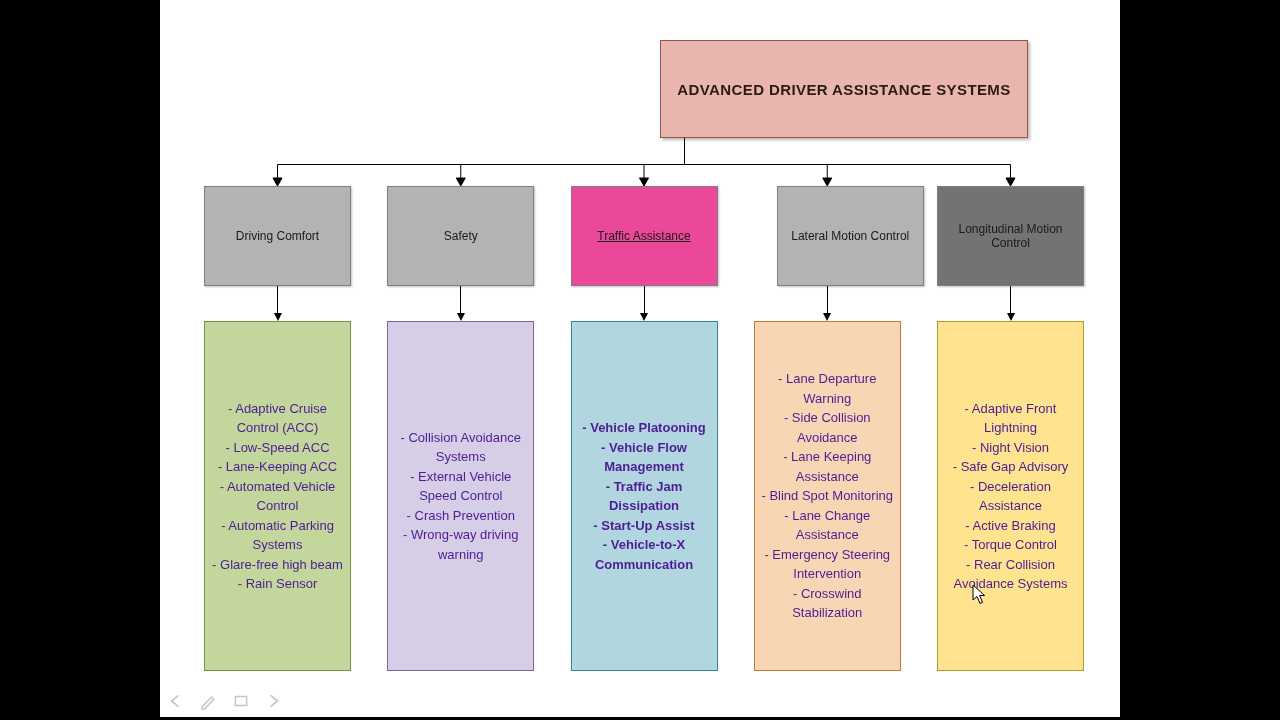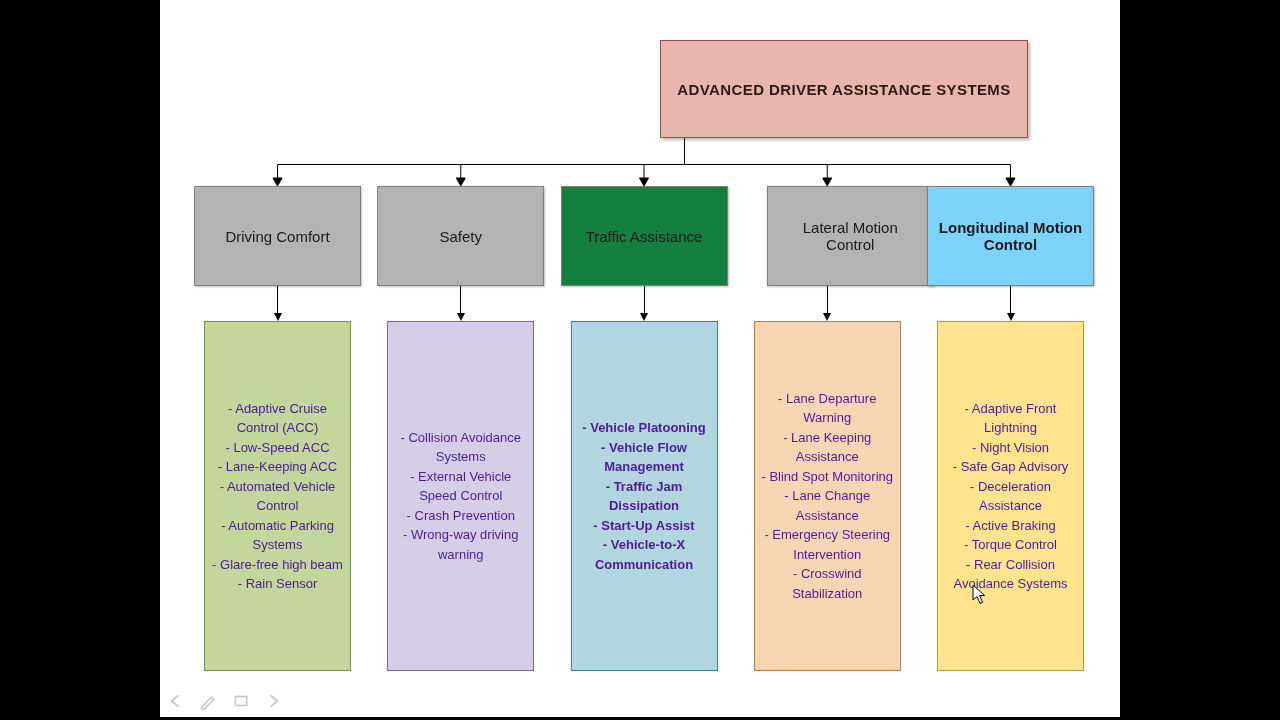--- a/index.html
+++ b/index.html
@@ -17,23 +17,23 @@
   }
 
   svg.connectors { position:absolute; left:0; top:0; pointer-events:none; }
 
   .columns {
     position:absolute; left:204px; top:186px; width:880px;
     display:flex; justify-content:space-between;
   }
   .col { width:147px; display:flex; flex-direction:column; align-items:center; }
   .cat-box {
-    width:167px; height:100px; border:1px solid;
+    width:147px; height:100px; border:1px solid;
     display:flex; align-items:center; justify-content:center;
-    text-align:center; font-size:15px; color:#1a1a1a; padding:16px 10px;
+    text-align:center; font-size:12px; color:#1a1a1a; padding:16px 10px;
     box-shadow:1px 1px 2px rgba(0,0,0,0.25);
   }
   .mid-arrow { height:35px; display:flex; flex-direction:column; align-items:center; }
   .mid-arrow .vline { width:1px; height:27px; background:#000; }
   .mid-arrow .ahead {
     width:0; height:0;
     border-left:4.5px solid transparent; border-right:4.5px solid transparent;
     border-top:8px solid #000;
   }
   .detail-box {
@@ -111,21 +111,21 @@
         </div>
       <div class="detail-box" style="background: rgb(214, 205, 230); border-color: rgb(128, 100, 162);">
           <div>- Collision Avoidance Systems</div>
           <div>- External Vehicle Speed Control</div>
           <div>- Crash Prevention</div>
           <div>- Wrong-way driving warning</div>
         </div>
     </div>
 
     <div class="col">
-      <div class="cat-box" style="background: #15803d; border-color: rgb(127, 127, 127);">
+      <div class="cat-box" style="background: #ec4899; border-color: rgb(127, 127, 127); text-decoration: underline;">
         <span>Traffic Assistance</span>
       </div>
       <div class="mid-arrow">
           <div class="vline"></div>
           <div class="ahead"></div>
         </div>
       <div class="detail-box" style="background: rgb(178, 214, 224); border-color: rgb(49, 133, 156); font-weight: bold;">
           <div>- Vehicle Platooning</div>
           <div>- Vehicle Flow Management</div>
           <div>- Traffic Jam Dissipation</div>
@@ -137,30 +137,31 @@
     <div class="col">
       <div class="cat-box" style="background: rgb(179, 179, 179); border-color: rgb(127, 127, 127); margin-left: 46px;">
         <span>Lateral Motion Control</span>
       </div>
       <div class="mid-arrow">
           <div class="vline"></div>
           <div class="ahead"></div>
         </div>
       <div class="detail-box" style="background: rgb(248, 214, 180); border-color: rgb(192, 121, 63);">
           <div>- Lane Departure Warning</div>
+          <div>- Side Collision Avoidance</div>
           <div>- Lane Keeping Assistance</div>
           <div>- Blind Spot Monitoring</div>
           <div>- Lane Change Assistance</div>
           <div>- Emergency Steering Intervention</div>
           <div>- Crosswind Stabilization</div>
         </div>
     </div>
 
     <div class="col">
-      <div class="cat-box" style="background: #7dd3fc; border-color: rgb(127, 127, 127); font-weight: bold;">
+      <div class="cat-box" style="background: #737373; border-color: rgb(127, 127, 127);">
         <span>Longitudinal Motion Control</span>
       </div>
       <div class="mid-arrow">
           <div class="vline"></div>
           <div class="ahead"></div>
         </div>
       <div class="detail-box" style="background: rgb(255, 227, 143); border-color: rgb(181, 151, 47);">
           <div>- Adaptive Front Lightning</div>
           <div>- Night Vision</div>
           <div>- Safe Gap Advisory</div>

